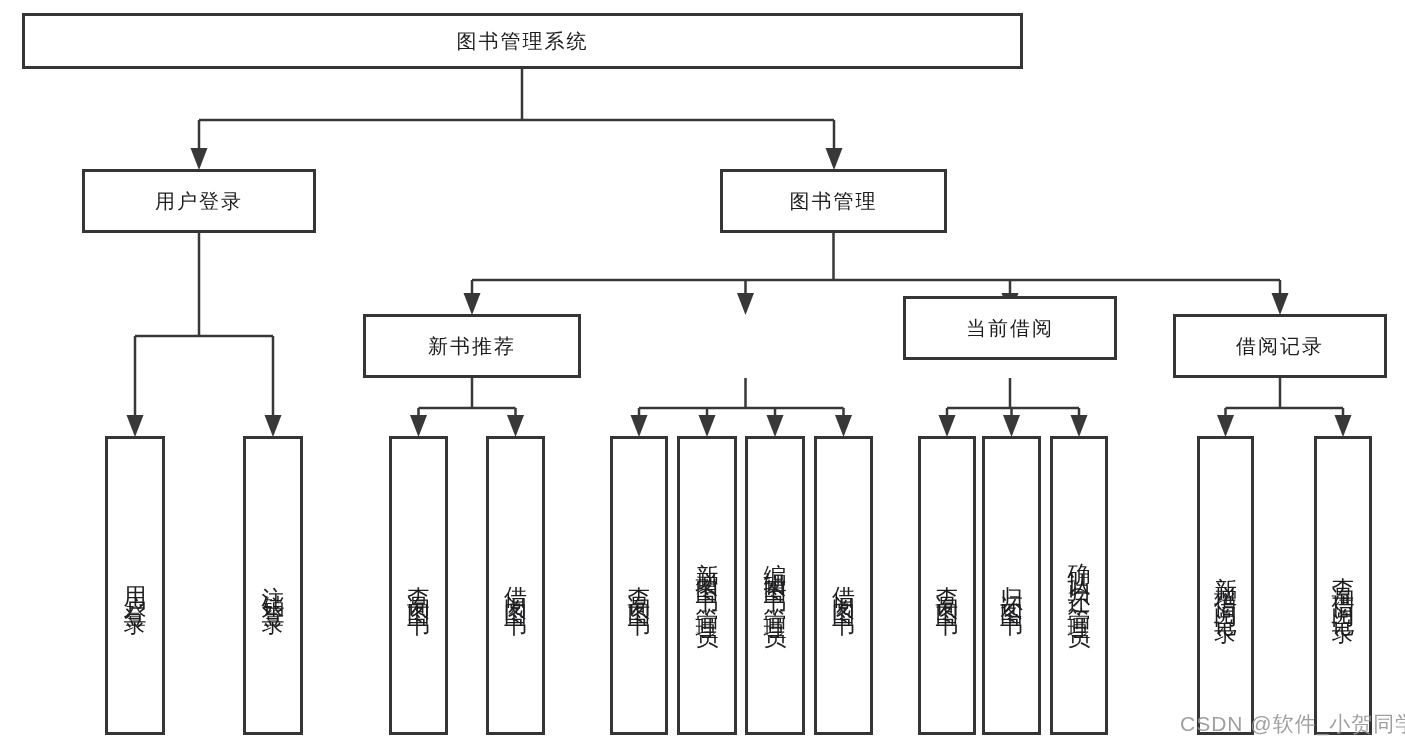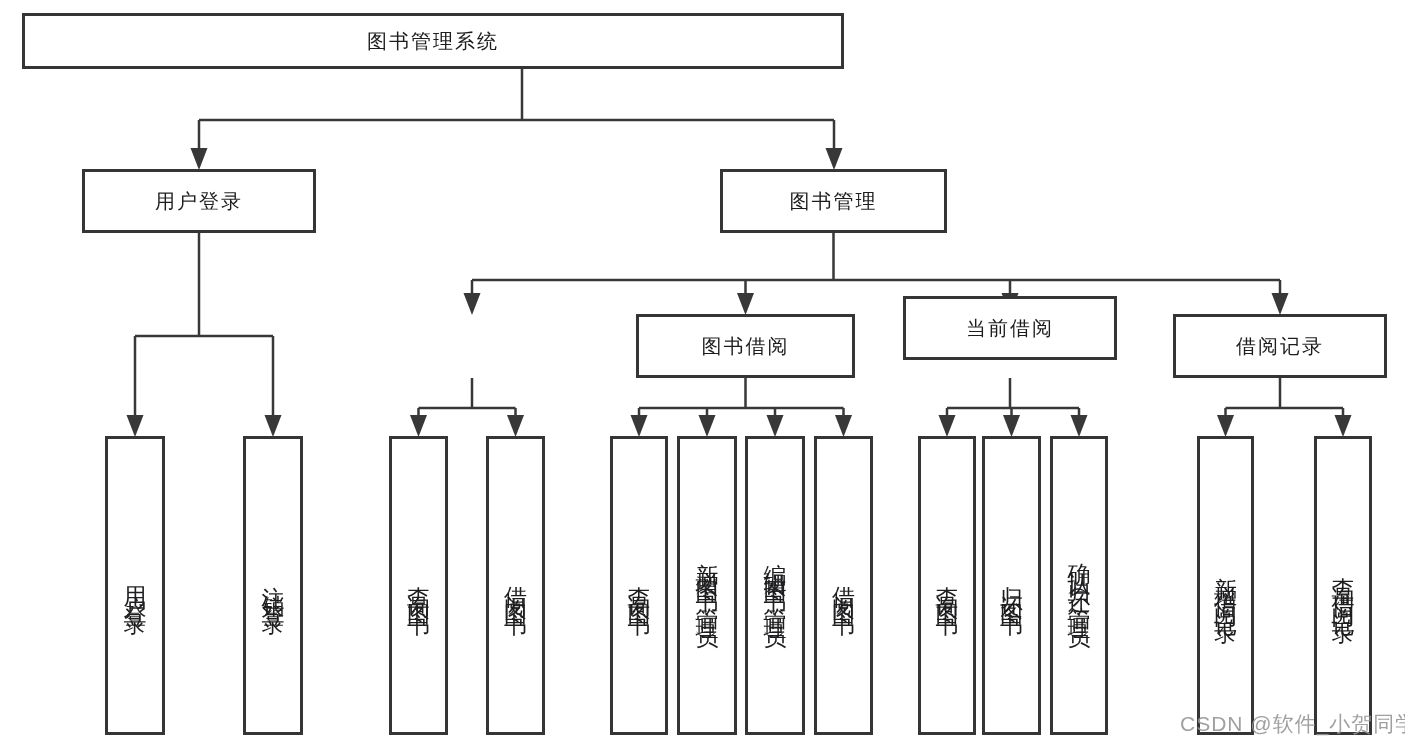--- a/index.html
+++ b/index.html
@@ -88,33 +88,33 @@
       <polygon points="766.5,415 783.5,415 775,437"></polygon>
       <polygon points="835,415 852,415 843.5,437"></polygon>
       <polygon points="938.5,415 955.5,415 947,437"></polygon>
       <polygon points="1003,415 1020,415 1011.5,437"></polygon>
       <polygon points="1070.5,415 1087.5,415 1079,437"></polygon>
       <polygon points="1217,415 1234,415 1225.5,437"></polygon>
       <polygon points="1334.5,415 1351.5,415 1343,437"></polygon>
     </g>
   </svg>
 
-  <div class="node h-node" style="left:22px;top:13px;width:822px;height:56px">
+  <div class="node h-node" style="left:22px;top:13px;width:1001px;height:56px">
     <span class="lbl">图书管理系统</span>
   </div>
 
   <div class="node h-node" style="left:82px;top:169px;width:234px;height:64px">
     <span class="lbl">用户登录</span>
   </div>
   <div class="node h-node" style="left:720px;top:169px;width:227px;height:64px">
     <span class="lbl">图书管理</span>
   </div>
 
-  <div class="node h-node" style="left:636px;top:314px;width:219px;height:64px">
-    <span class="lbl">图书借阅</span>
+  <div class="node h-node" style="left:363px;top:314px;width:218px;height:64px">
+    <span class="lbl">新书推荐</span>
   </div>
   <div class="node h-node" style="left:903px;top:296px;width:214px;height:64px">
     <span class="lbl">当前借阅</span>
   </div>
   <div class="node h-node" style="left:1173px;top:314px;width:214px;height:64px">
     <span class="lbl">借阅记录</span>
   </div>
 
   <div class="node v-node" style="left:105px;top:436px;width:60px;height:299px">
     <span class="lbl">用户登录</span>

